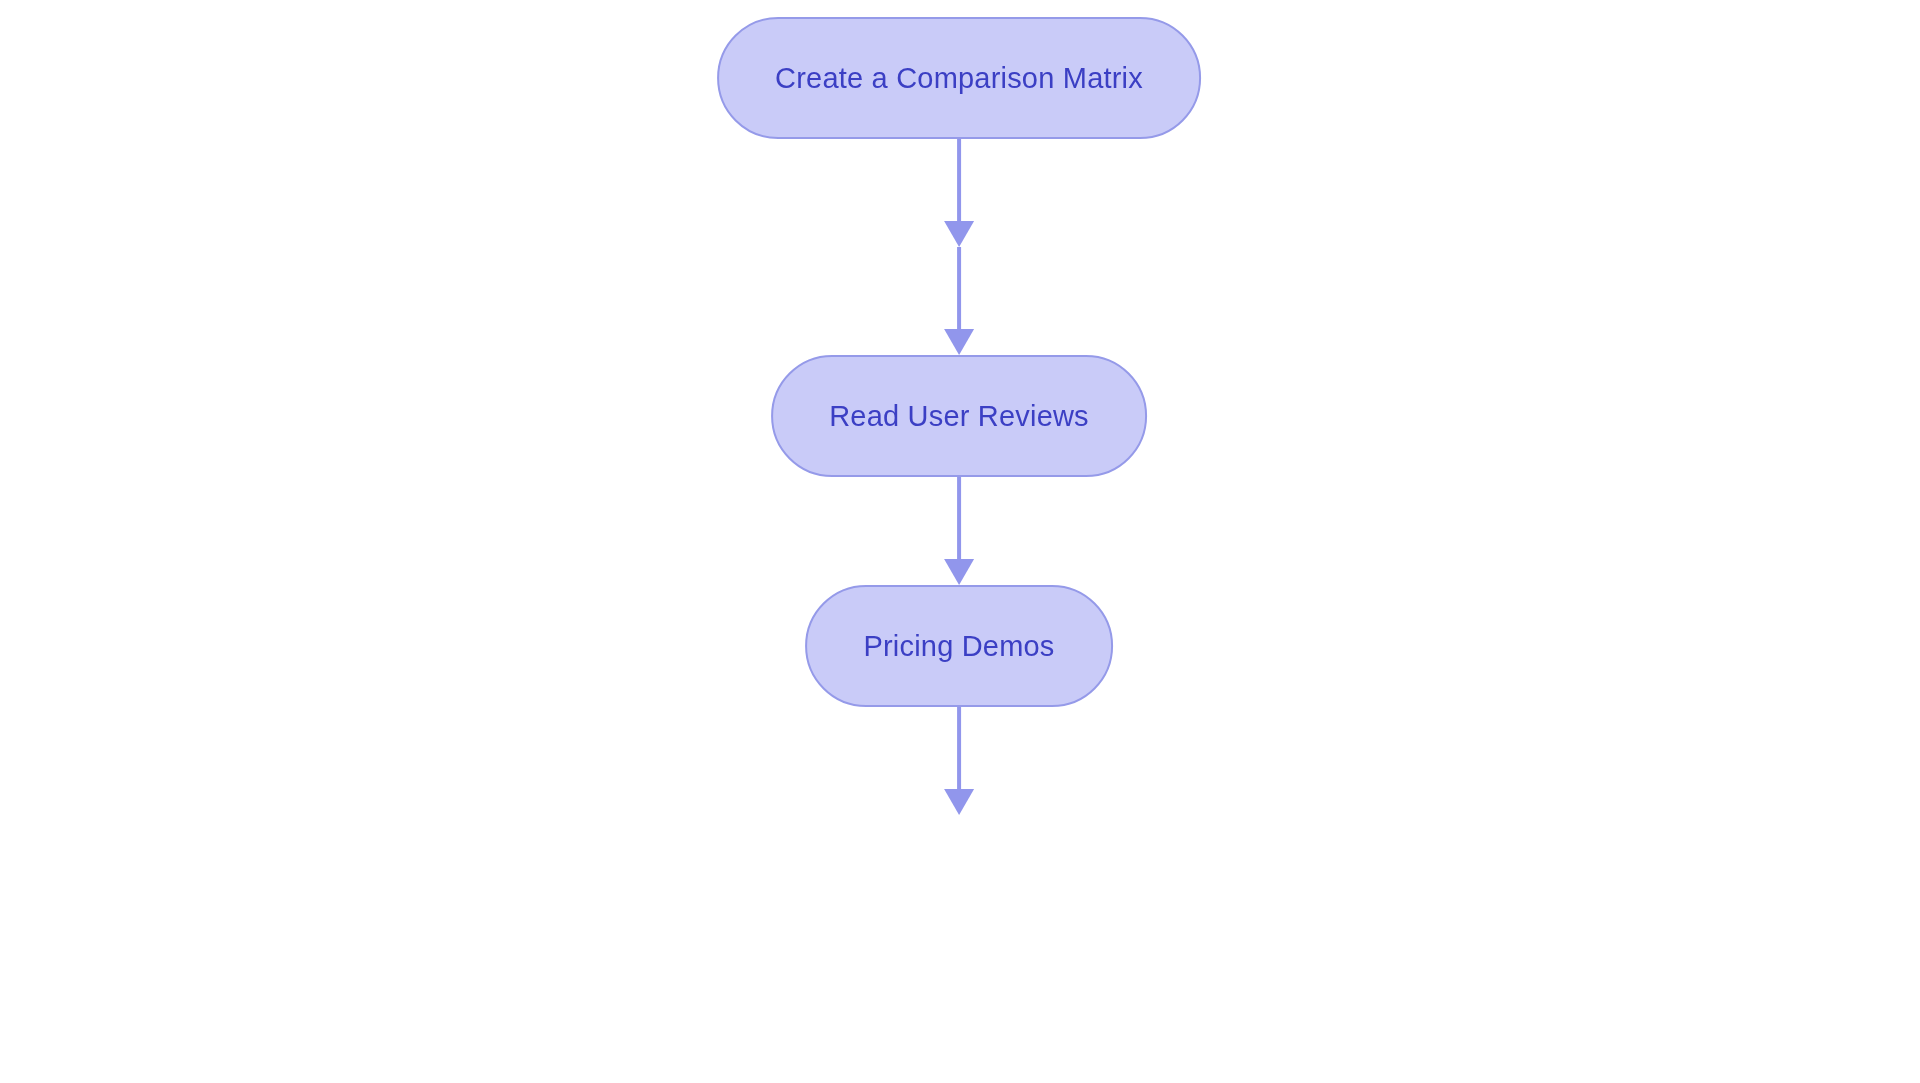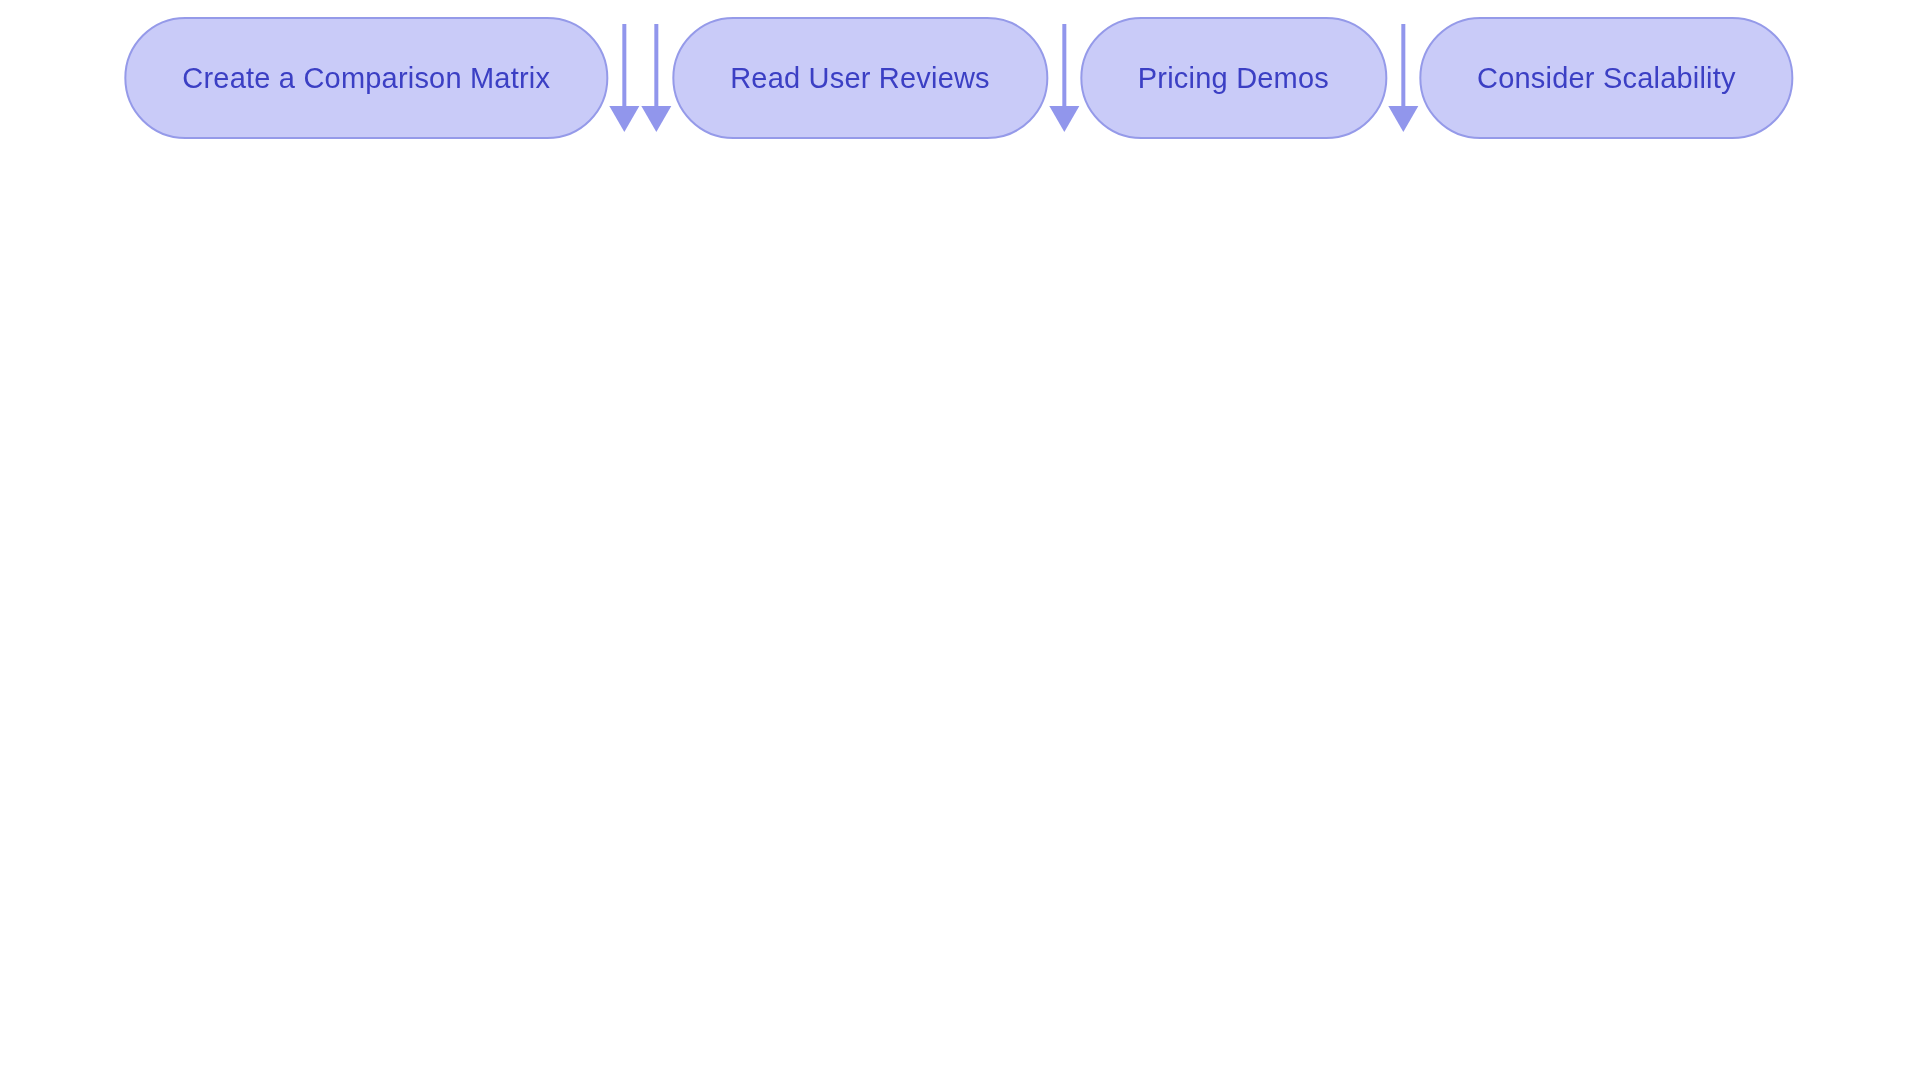--- a/index.html
+++ b/index.html
@@ -14,21 +14,21 @@
     background: var(--background, #ffffff);
     font-family: "Liberation Sans", "DejaVu Sans", sans-serif;
     overflow: hidden;
   }
   .flow {
     position: absolute;
     left: 959px;
     top: 17px;
     transform: translateX(-50%);
     display: flex;
-    flex-direction: row;
+    flex-direction: column;
     align-items: center;
   }
   .node {
     box-sizing: border-box;
     height: 122px;
     border-radius: 61px;
     background: var(--node-fill, #c9cbf8);
     border: 2px solid var(--node-border, #959ae9);
     color: var(--node-text, #3b3fc4);
     font-size: 29px;
@@ -98,18 +98,15 @@
 
     <div class="node">
       <span>Pricing Demos</span>
     </div>
 
     <div class="arrow">
       <div class="line"></div>
       <div class="head"></div>
     </div>
 
-    <div class="node">
-      <span>Consider Scalability</span>
-    </div>
 
   </div>
 </div>
 
 </body></html>

